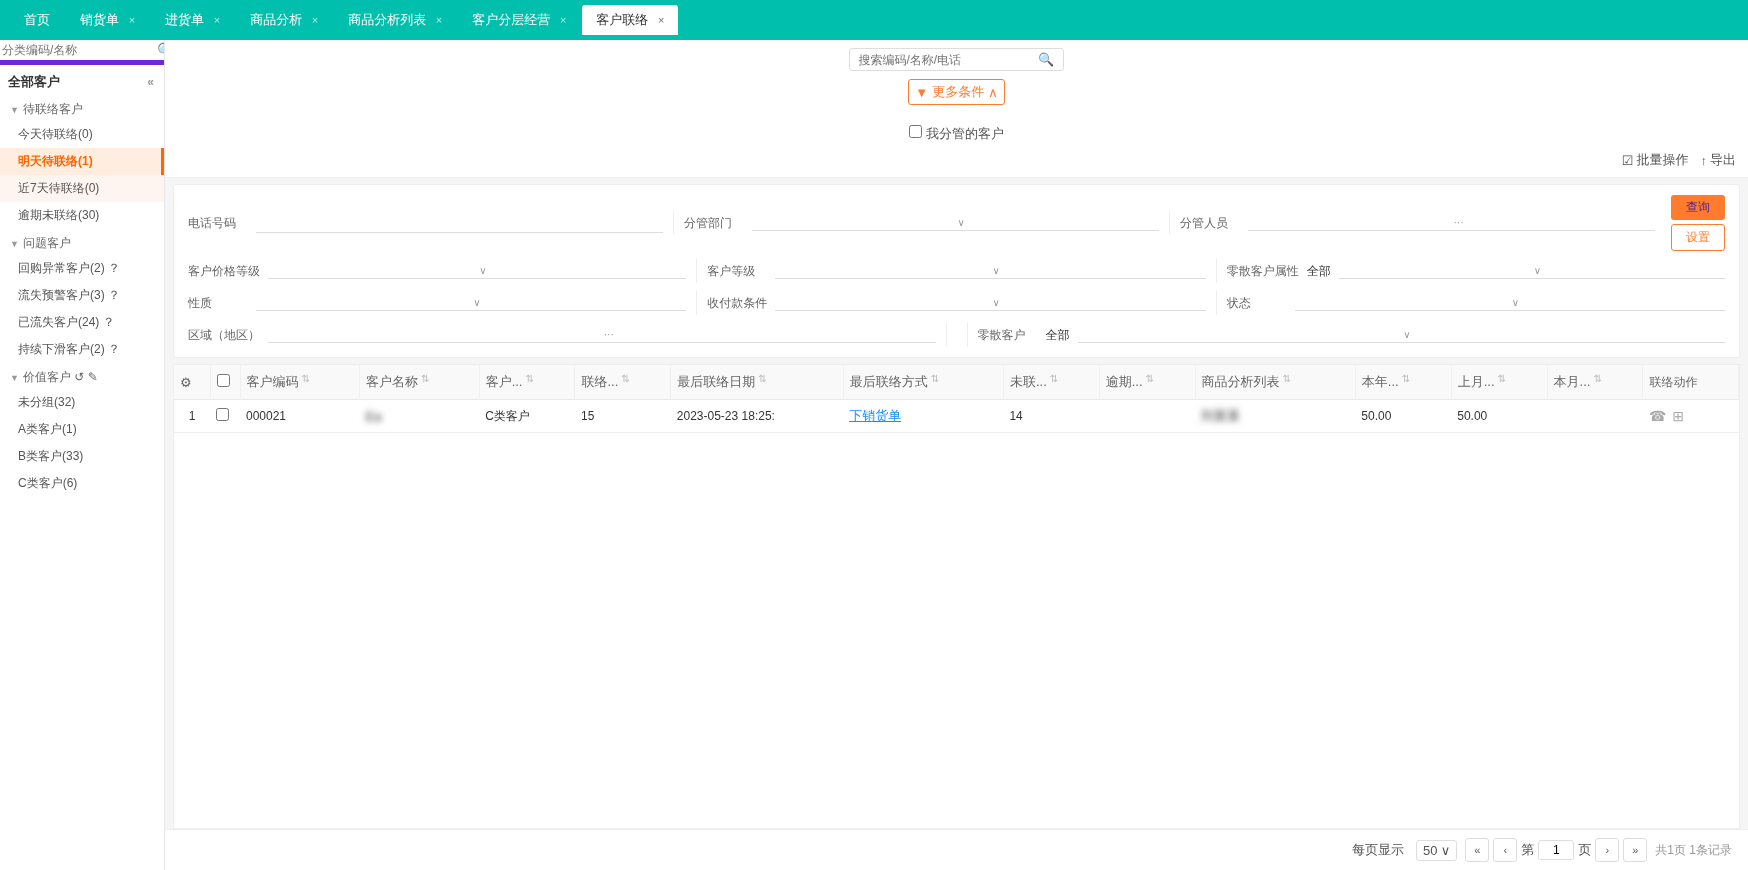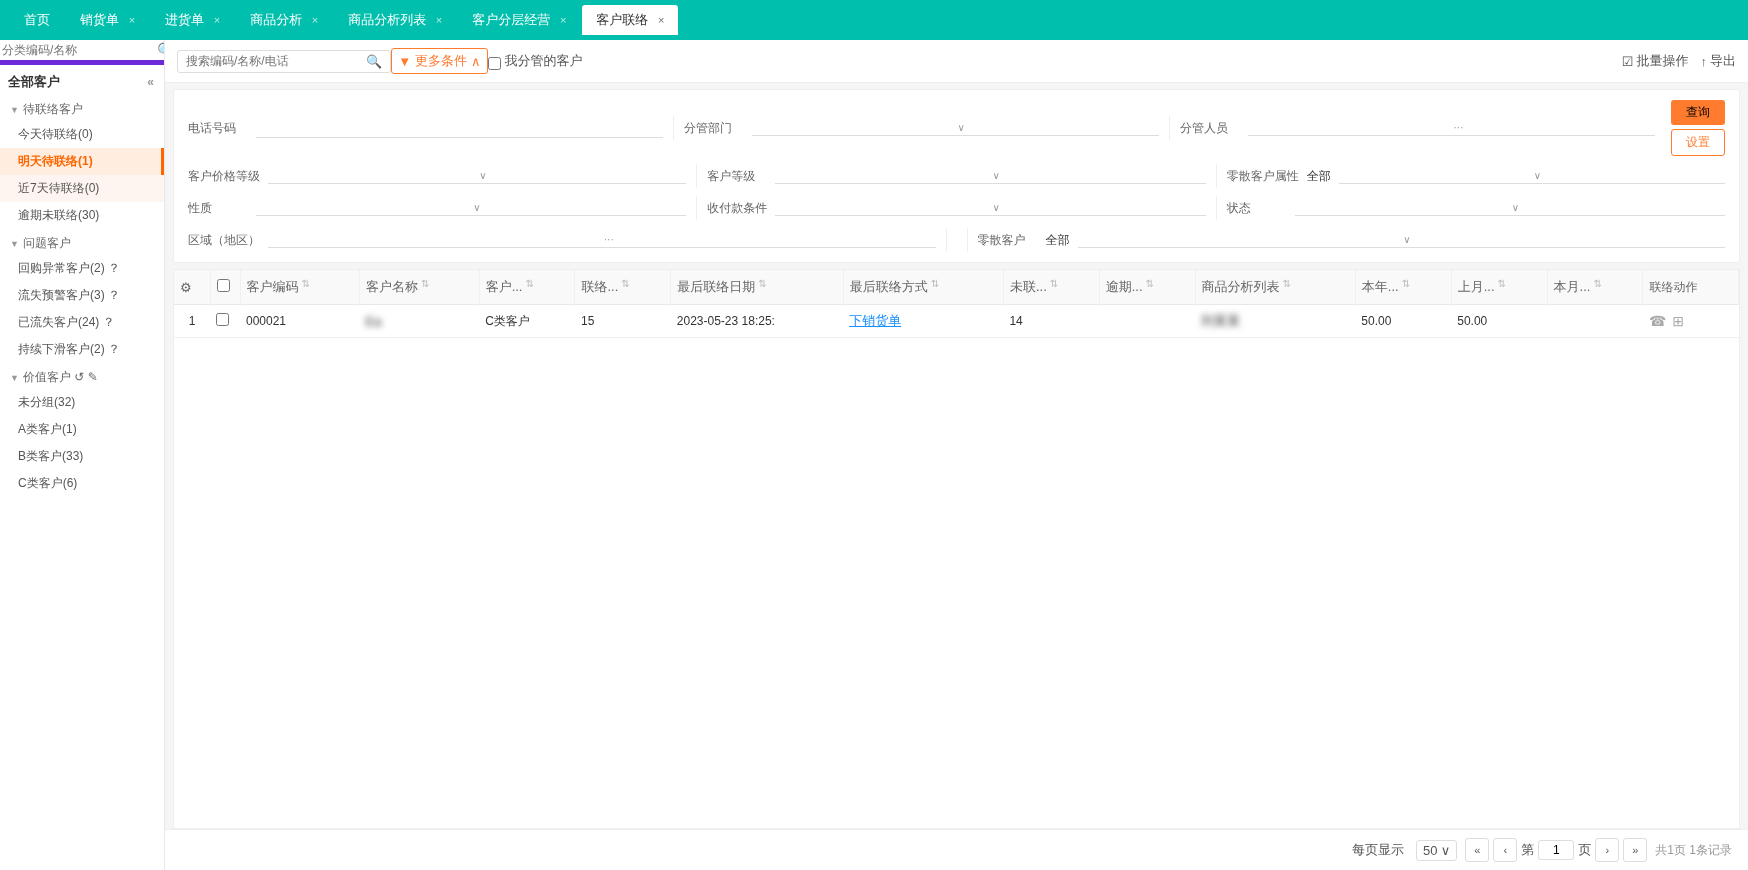--- a/index.html
+++ b/index.html
@@ -104,21 +104,23 @@
       overflow: hidden;
       background: #f5f5f5;
     }
 
     
     .toolbar {
       background: #fff;
       padding: 8px 12px;
       display: flex;
       align-items: center;
+      gap: 8px;
       border-bottom: 1px solid #eee;
+      flex-direction: column;
     }
     .search-box {
       display: flex;
       align-items: center;
       border: 1px solid #ddd;
       border-radius: 3px;
       padding: 3px 8px;
       background: #fff;
       min-width: 200px;
     }
@@ -138,25 +140,26 @@
       gap: 4px;
       color: #ff7b2e;
       cursor: pointer;
       font-size: 12px;
       padding: 3px 6px;
       border: 1px solid #ff7b2e;
       border-radius: 3px;
     }
     .my-customers-check {
       display: flex;
-      align-items: flex-end;
+      align-items: flex-start;
       gap: 4px;
       font-size: 12px;
       color: #555;
       cursor: pointer;
+      margin-top: 12px;
     }
 
     .toolbar-right {
       margin-left: auto;
       display: flex;
       align-items: center;
       gap: 12px;
     }
     .batch-op {
       display: flex;
@@ -225,21 +228,21 @@
     .filter-divider { width: 1px; height: 24px; background: #eee; margin: 0 10px; }
 
     .filter-actions {
       display: flex;
       flex-direction: column;
       gap: 4px;
       margin-left: 16px;
     }
     .btn-query {
       background: #ff7b2e;
-      color: #000000;
+      color: #4c1d95;
       border: none;
       border-radius: 3px;
       padding: 4px 14px;
       cursor: pointer;
       font-size: 12px;
     }
     .btn-settings {
       background: #fff;
       color: #ff7b2e;
       border: 1px solid #ff7b2e;

